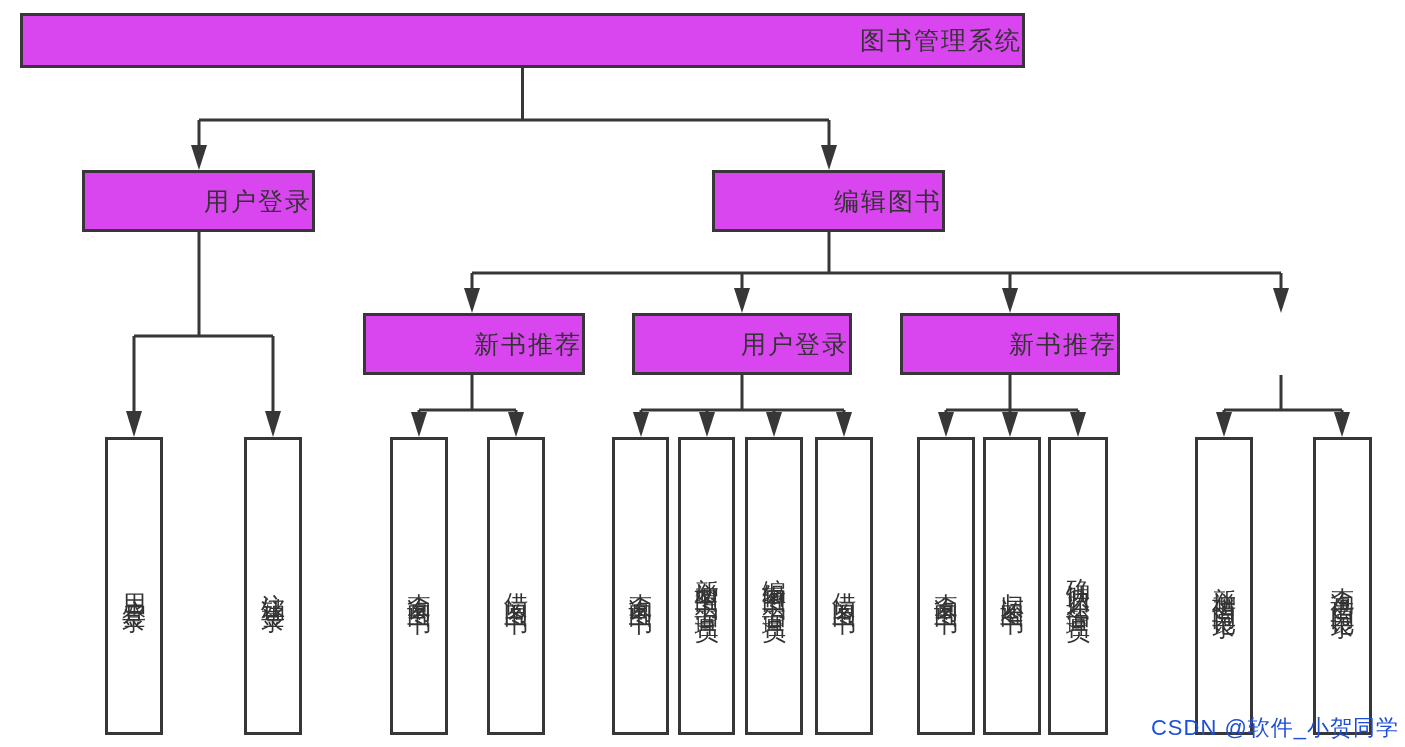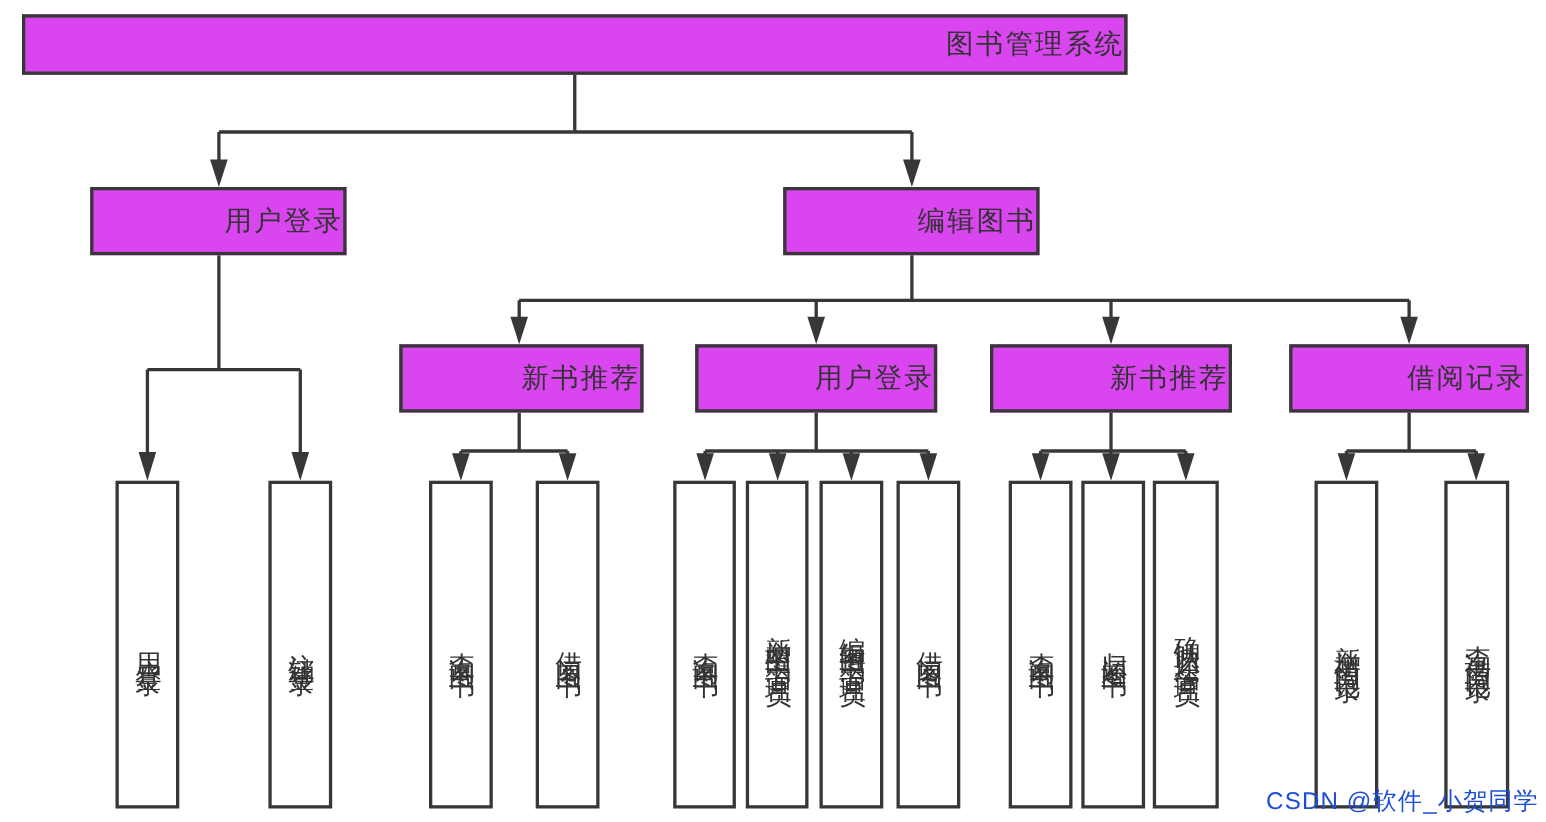--- a/index.html
+++ b/index.html
@@ -100,23 +100,20 @@
 
   <div class="box" style="left:363px;top:313px;width:222px;height:62px;">
     <span>新书推荐</span>
   </div>
   <div class="box" style="left:632px;top:313px;width:220px;height:62px;">
     <span>用户登录</span>
   </div>
   <div class="box" style="left:900px;top:313px;width:220px;height:62px;">
     <span>新书推荐</span>
   </div>
-  <div class="box" style="left:1172px;top:313px;width:218px;height:62px;">
-    <span>借阅记录</span>
-  </div>
 
   <div class="vbox" style="left:105px;top:437px;width:58px;height:298px;">
     <span class="vtext">用户登录</span>
   </div>
   <div class="vbox" style="left:244px;top:437px;width:58px;height:298px;">
     <span class="vtext">注销登录</span>
   </div>
 
   <div class="vbox" style="left:390px;top:437px;width:58px;height:298px;">
     <span class="vtext">查询图书</span>

